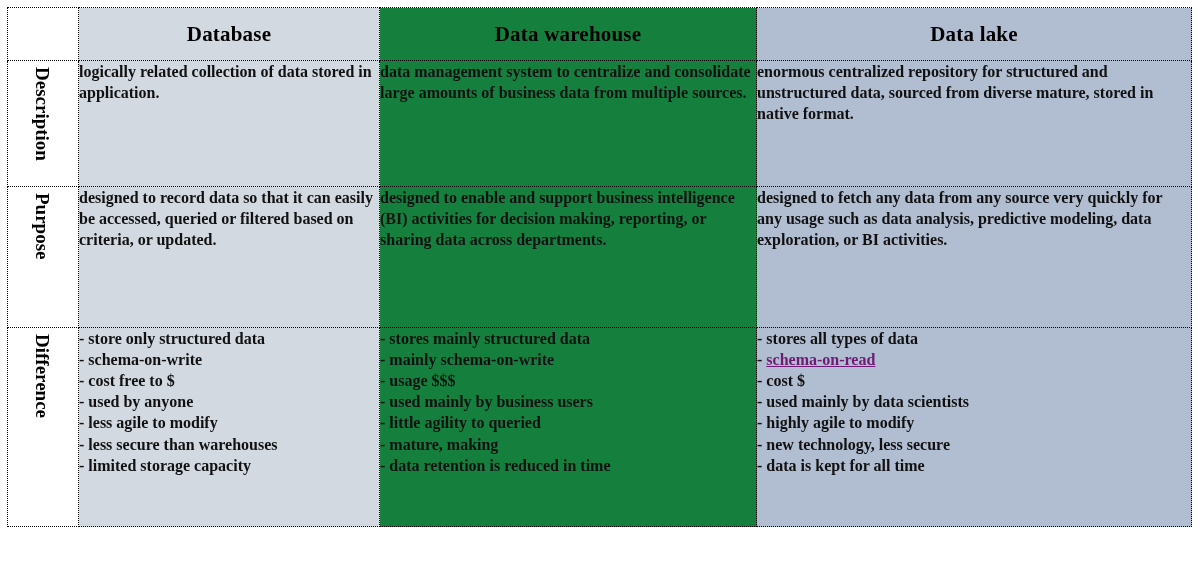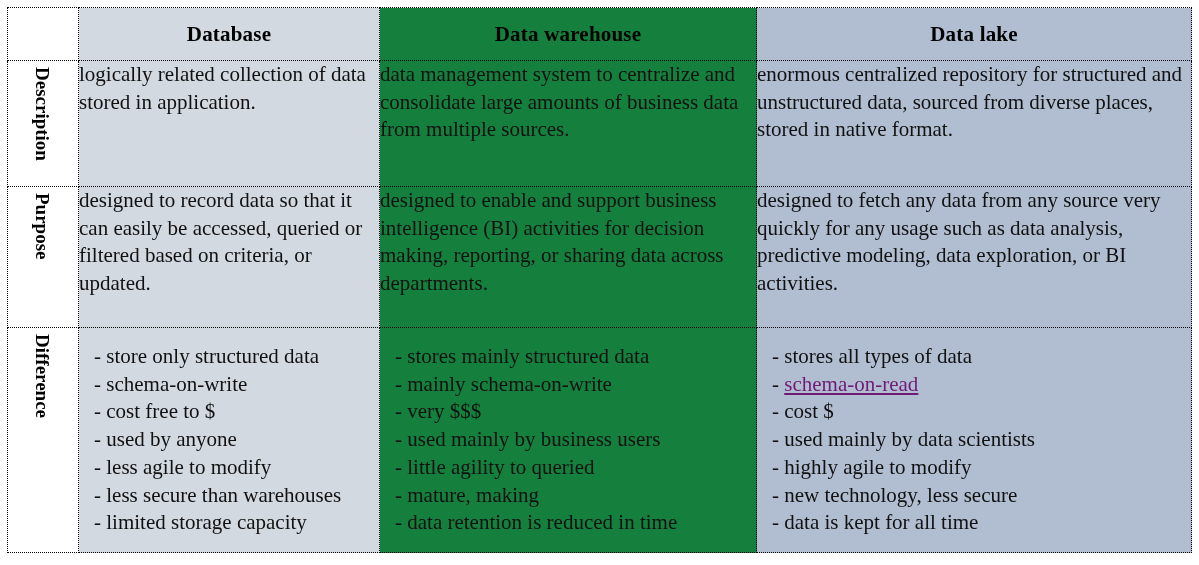--- a/index.html
+++ b/index.html
@@ -73,31 +73,32 @@
     font-weight: bold;
     font-size: 19px;
     line-height: 1;
     padding-top: 6px;
     white-space: nowrap;
     color: #000000;
   }
 
   
   td.cell {
-    font-size: 21px;
+    font-size: 16px;
     line-height: 1.32;
     padding: 6px 9px 10px 9px;
     color: #111111;
+    font-weight: bold;
   }
   td.cell p {
     margin: 0;
   }
   td.cell ul.bullets {
     list-style: none;
-    margin: 15px;
+    margin: 0;
     padding: 0;
   }
   td.cell ul.bullets li {
     margin: 0;
     padding: 0;
     white-space: nowrap;
   }
   a.inline-link {
     color: #2222a8;
     text-decoration: underline;
@@ -133,21 +134,21 @@
             <span class="vlabel">Description</span>
           </div>
         </td>
         <td class="cell bg-db">
           <p>logically related collection of data stored in application.</p>
         </td>
         <td class="cell bg-dw">
           <p>data management system to centralize and consolidate large amounts of business data from multiple sources.</p>
         </td>
         <td class="cell bg-dl">
-          <p>enormous centralized repository for structured and unstructured data, sourced from diverse places, stored in native format.</p>
+          <p>enormous centralized repository for structured and unstructured data, sourced from diverse mature, stored in native format.</p>
         </td>
       </tr>
 
       <tr class="row-purpose">
         <td class="row-label">
           <div class="vlabel-box">
             <span class="vlabel">Purpose</span>
           </div>
         </td>
         <td class="cell bg-db">
@@ -175,21 +176,21 @@
               <li>- used by anyone</li>
               <li>- less agile to modify</li>
               <li>- less secure than warehouses</li>
               <li>- limited storage capacity</li>
             </ul>
         </td>
         <td class="cell bg-dw">
           <ul class="bullets">
               <li>- stores mainly structured data</li>
               <li>- mainly schema-on-write</li>
-              <li>- very $$$</li>
+              <li>- usage $$$</li>
               <li>- used mainly by business users</li>
               <li>- little agility to queried</li>
               <li>- mature, making</li>
               <li>- data retention is reduced in time</li>
             </ul>
         </td>
         <td class="cell bg-dl">
           <ul class="bullets">
               <li>- stores all types of data</li>
               <li>- <a class="inline-link" href="#" style="color: #701a75;">schema-on-read</a></li>

